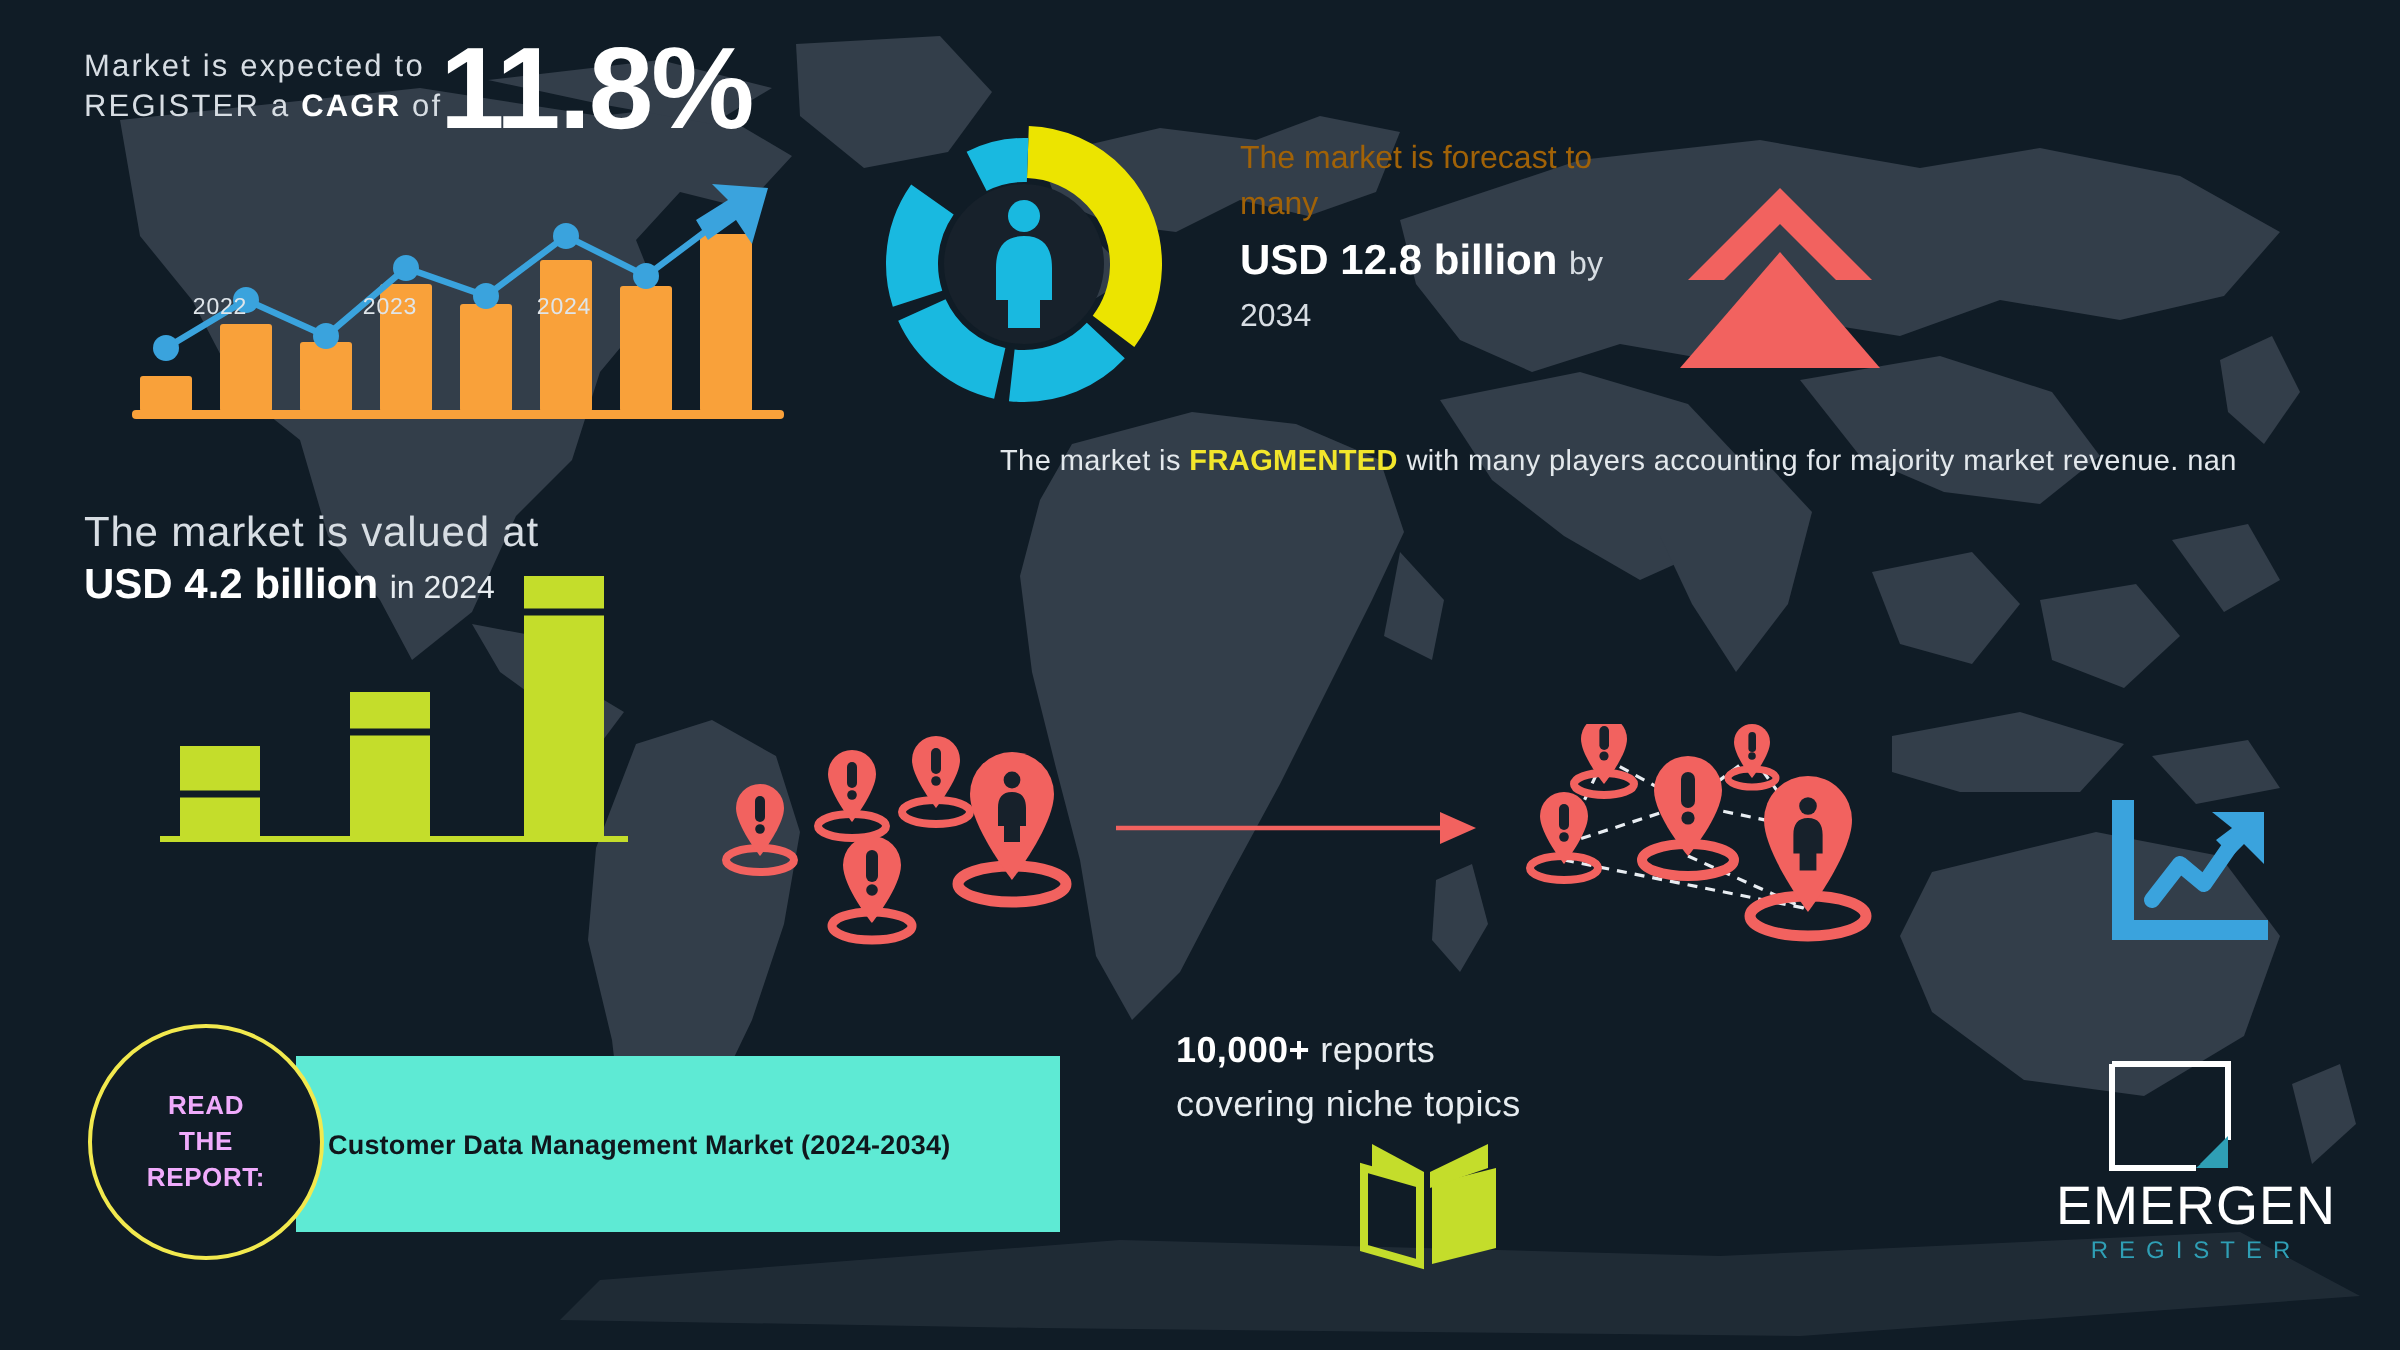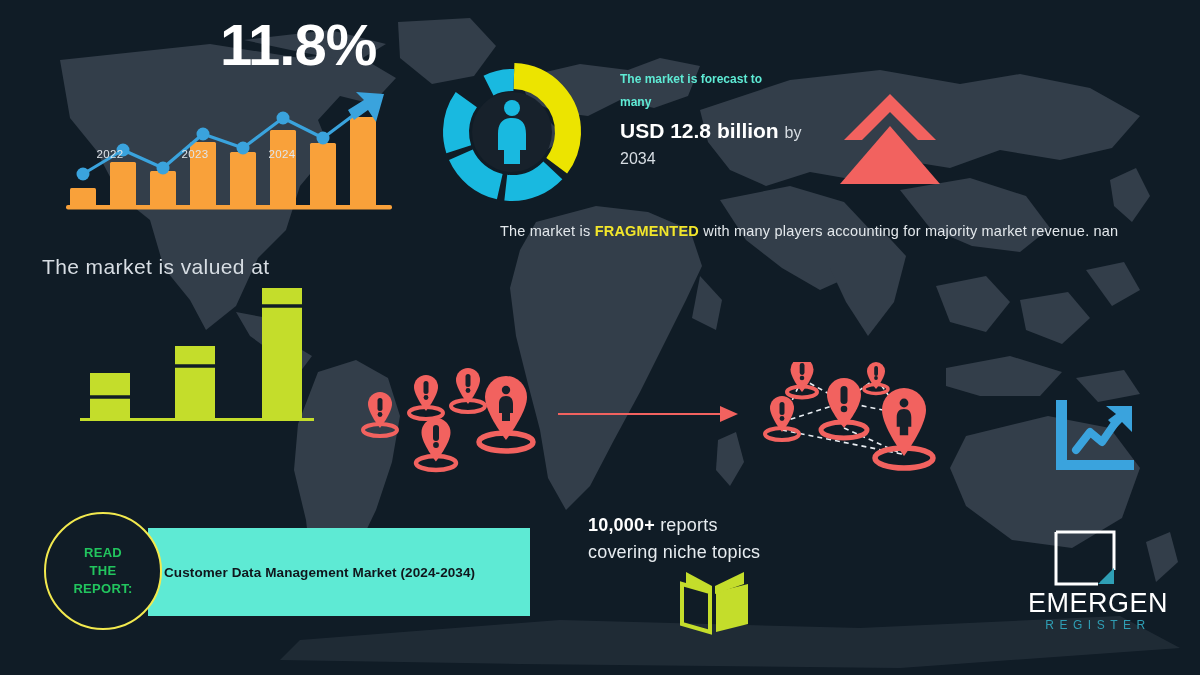--- a/index.html
+++ b/index.html
@@ -34,21 +34,21 @@
 
   
   #orange-chart { left: 60px; top: 80px; width: 340px; height: 132px; }
 
   
   #donut { left: 432px; top: 52px; width: 160px; height: 160px; }
 
   
   #forecast-block { left: 620px; top: 68px; width: 280px; }
   #forecast-lead {
-    color: #5eead4; font-size: 12px; line-height: 23px; font-weight: 700;
+    color: #a16207; font-size: 16px; line-height: 23px; font-weight: 400;
   }
   #forecast-value {
     color: #ffffff; font-size: 21px; font-weight: 700; line-height: 30px;
     margin-top: 2px;
   }
   #forecast-value .lite { font-weight: 400; font-size: 16px; color: #d7dde3; }
   #forecast-year { color: #d7dde3; font-size: 16px; line-height: 21px; }
 
   
   #red-chevrons { left: 840px; top: 92px; width: 130px; height: 96px; }
@@ -92,21 +92,21 @@
     color: #10161c; font-size: 13.5px; font-weight: 700; letter-spacing: .1px;
   }
   #report-circle {
     left: 44px; top: 512px; width: 118px; height: 118px;
     border-radius: 50%; background: #101c26;
     border: 2.5px solid #f2e94e;
     display: flex; align-items: center; justify-content: center;
     z-index: 3;
   }
   #report-circle-label {
-    color: #22c55e; font-size: 13px; font-weight: 700;
+    color: #f0abfc; font-size: 13px; font-weight: 700;
     text-align: center; line-height: 18px; letter-spacing: .3px;
   }
 
   
   #reports-block { left: 588px; top: 512px; width: 260px; }
   #reports-block .line {
     color: #e7ecf0; font-size: 18px; line-height: 27px; letter-spacing: .2px;
   }
   #reports-block .line b { font-weight: 700; color: #ffffff; }
   #book-icon { left: 678px; top: 570px; width: 74px; height: 66px; }
@@ -178,20 +178,24 @@
       <path d="M966 436 L1048 416 L1110 428 L1140 468 L1122 518 L1072 548
                L1012 540 L966 506 L950 468 Z"></path>
 
       <path d="M1146 542 L1170 532 L1178 562 L1156 582 Z"></path>
 
       <path d="M300 640 L560 620 L860 628 L1120 616 L1180 648 L900 668 L520 664 L280 660 Z" opacity="0.45"></path>
     </g>
   </svg>
 
   <div class="abs" id="cagr-block">
+    <div id="cagr-lead">
+      <span>Market is expected to</span><br>
+      <span>REGISTER a </span><b>CAGR</b><span> of</span>
+    </div>
     <div id="cagr-value">11.8%</div>
   </div>
 
   <svg class="abs" id="orange-chart" viewBox="0 0 340 132">
     <g>
       <rect x="10" y="108" width="26" height="18" rx="1.5" fill="#f9a13a"></rect>
       <rect x="50" y="82" width="26" height="44" rx="1.5" fill="#f9a13a"></rect>
       <rect x="90" y="91" width="26" height="35" rx="1.5" fill="#f9a13a"></rect>
       <rect x="130" y="62" width="26" height="64" rx="1.5" fill="#f9a13a"></rect>
       <rect x="170" y="72" width="26" height="54" rx="1.5" fill="#f9a13a"></rect>
@@ -251,20 +255,24 @@
   </svg>
 
   <div class="abs" id="fragmented-block">
     <p>
       <span>The market is </span><span class="hl">FRAGMENTED</span><span> with many players accounting for majority market revenue. nan</span>
     </p>
   </div>
 
   <div class="abs" id="valued-block">
     <div id="valued-lead">The market is valued at</div>
+    <div id="valued-value">
+      <span>USD 4.2 billion</span>
+      <span class="lite">in 2024</span>
+    </div>
   </div>
 
   <svg class="abs" id="green-chart" viewBox="0 0 250 165">
     <g>
       <rect x="18" y="95" width="40" height="45" fill="#c4dd2b"></rect>
       <rect x="103" y="68" width="40" height="72" fill="#c4dd2b"></rect>
       <rect x="190" y="10" width="40" height="130" fill="#c4dd2b"></rect>
     </g>
     <g stroke="#101c26" stroke-width="3.5">
       <line x1="18" y1="119" x2="58" y2="119"></line>

